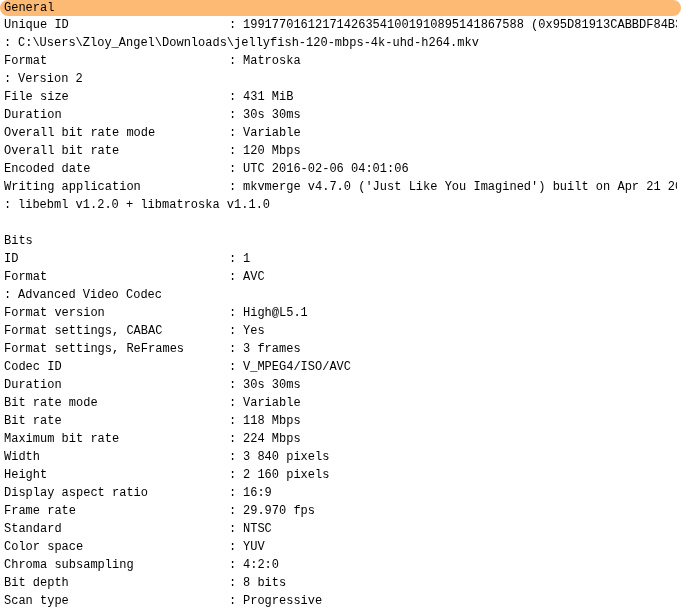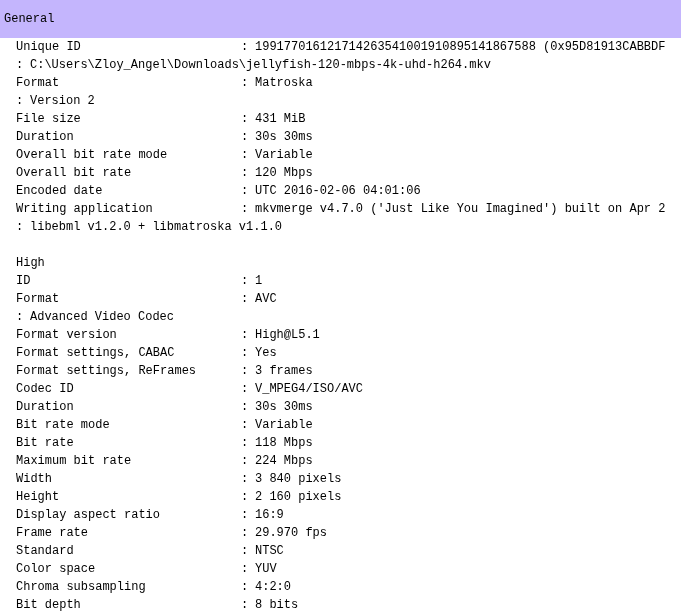--- a/index.html
+++ b/index.html
@@ -5,28 +5,29 @@
   * { margin: 0; padding: 0; box-sizing: border-box; }
   body {
     font-family: "Courier New", monospace;
     font-size: 12px;
     background: #ffffff;
     color: #000000;
     width: 681px;
     overflow: hidden;
   }
   .section-header {
-    background: #c4b5fd;
-    padding: 12px 4px;
+    background: #fdba74;
+    padding: 1px 4px;
     font-family: "Courier New", monospace;
     font-size: 12px;
     white-space: nowrap;
+    border-radius: 8px;
   }
   .content {
-    padding: 0 16px;
+    padding: 0 4px;
   }
   .row {
     display: flex;
     line-height: 18px;
     white-space: nowrap;
   }
   .label {
     width: 225px;
     flex-shrink: 0;
   }
@@ -100,21 +101,21 @@
     <div class="row">
       <span class="sep">:</span>
       <span class="value">libebml v1.2.0 + libmatroska v1.1.0</span>
     </div>
   </div>
 
 <div class="blank"></div>
 
 <div class="content">
   <div class="row">
-    <span class="label">High</span>
+    <span class="label">Bits</span>
   </div>
   <div id="video-rows">
       <div class="row">
         <span class="label">ID</span>
         <span class="sep">:</span>
         <span class="value">1</span>
       </div>
       <div class="row">
         <span class="label">Format</span>
         <span class="sep">:</span>

